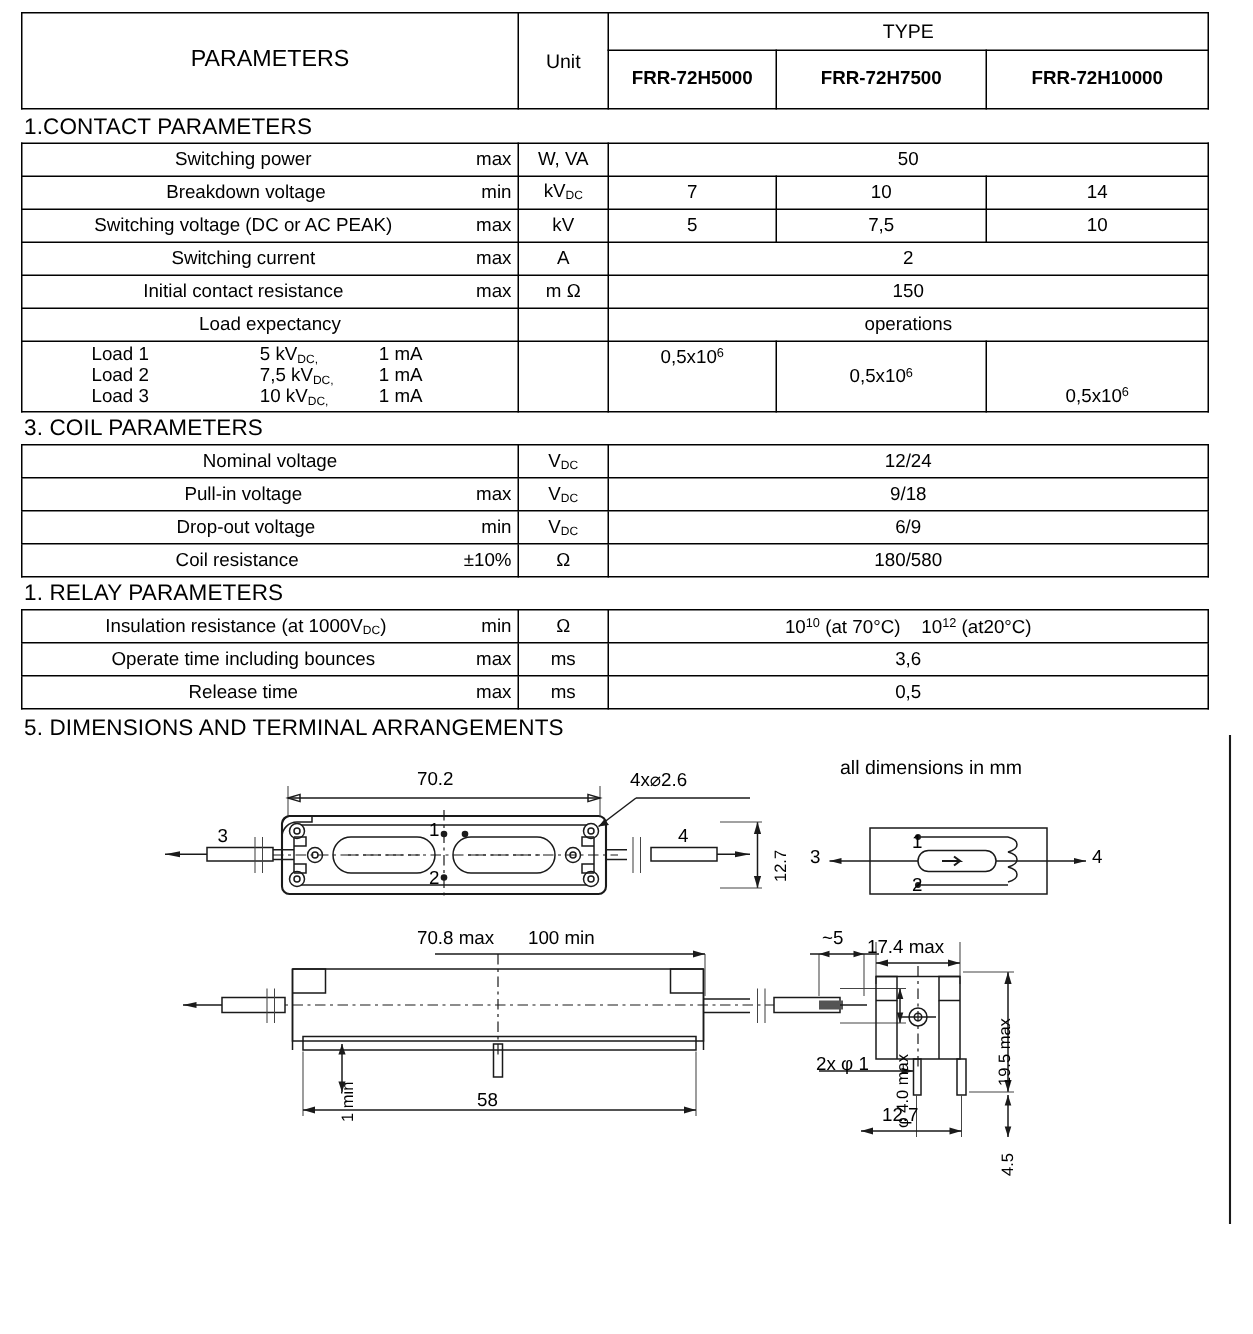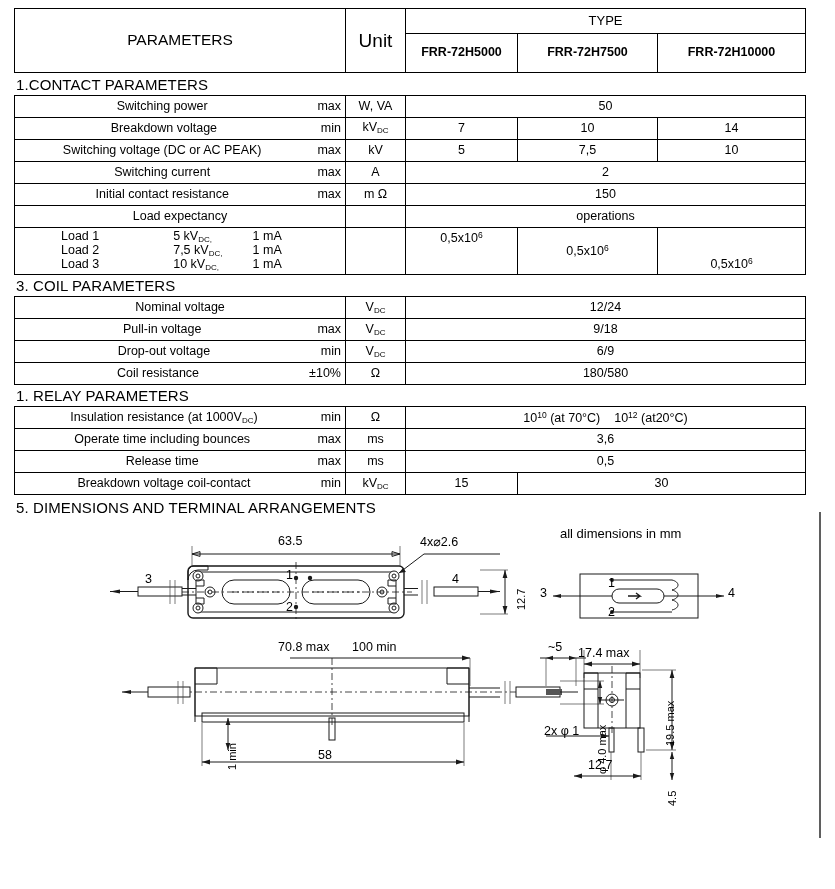--- a/index.html
+++ b/index.html
@@ -28,21 +28,21 @@
   td.pname{text-align:center;}
   td.cen{text-align:center;}
   td.unit{text-align:center;}
   .mm{float:right;padding-left:12px;}
   sub{font-size:8px;vertical-align:-0.22em;letter-spacing:0;}
   sup{font-size:8.5px;vertical-align:0.45em;}
 
   
   .hdr td{height:auto;}
   .hdr .params{font-size:15.5px;text-align:center;height:60px;}
-  .hdr .unit{font-size:19px;text-align:center;}
+  .hdr .unit{font-size:13px;text-align:center;}
   .hdr .type{font-size:13px;text-align:center;height:22px;}
   .hdr .tname{font-size:12.5px;font-weight:bold;text-align:center;height:36px;}
 
   .sect{
     font-size:15px;
     margin:3px 0 2px 16px;
     letter-spacing:0.1px;
   }
   .sect.tight{margin-top:2px;margin-bottom:2px;}
 
@@ -224,26 +224,20 @@
     <tr>
       <td class="pname"><span>Operate time including bounces</span><span class="mm">max</span></td>
       <td class="unit"><span>ms</span></td>
       <td class="cen" colspan="2">3,6</td>
     </tr>
     <tr>
       <td class="pname"><span>Release time</span><span class="mm">max</span></td>
       <td class="unit"><span>ms</span></td>
       <td class="cen" colspan="2">0,5</td>
     </tr>
-    <tr>
-      <td class="pname"><span>Breakdown voltage coil-contact</span><span class="mm">min</span></td>
-      <td class="unit"><span>kV</span><sub>DC</sub></td>
-      <td class="cen">15</td>
-      <td class="cen">30</td>
-    </tr>
   </tbody>
     </table>
 
   <div class="sect tight" style="margin-top:4px;">5. DIMENSIONS AND TERMINAL ARRANGEMENTS</div>
 
   <div class="draw">
 
     <svg width="835" height="320">
 
       <g>
@@ -437,21 +431,21 @@
         <path d="M641,258 l-8,-2.4 v4.8 z" fill="#1a1a1a"></path>
 
         <line class="ln" x1="672" y1="234" x2="672" y2="262"></line>
         <path d="M672,234 l-2.2,7 h4.4 z" fill="#1a1a1a"></path>
         <path d="M672,262 l-2.2,-7 h4.4 z" fill="#1a1a1a"></path>
       </g>
 
       <line class="ln2" x1="820" y1="-6" x2="820" y2="320"></line>
     </svg>
 
-    <div class="dlabel" style="left:278px;top:16px;">63.5</div>
+    <div class="dlabel" style="left:278px;top:16px;">70.2</div>
     <div class="dlabel" style="left:420px;top:16px;">4x⌀2.6</div>
     <div class="dlabel sm" style="left:515px;top:92px;"><span class="vert" style="display:inline-block;">12.7</span></div>
     <div class="dlabel" style="left:286px;top:50px;">1</div>
     <div class="dlabel" style="left:286px;top:82px;">2</div>
     <div class="dlabel" style="left:145px;top:54px;">3</div>
     <div class="dlabel" style="left:452px;top:54px;">4</div>
 
     <div class="dlabel" style="left:560px;top:8px;font-size:13px;">all dimensions in mm</div>
     <div class="dlabel" style="left:608px;top:58px;">1</div>
     <div class="dlabel" style="left:608px;top:87px;">2</div>

